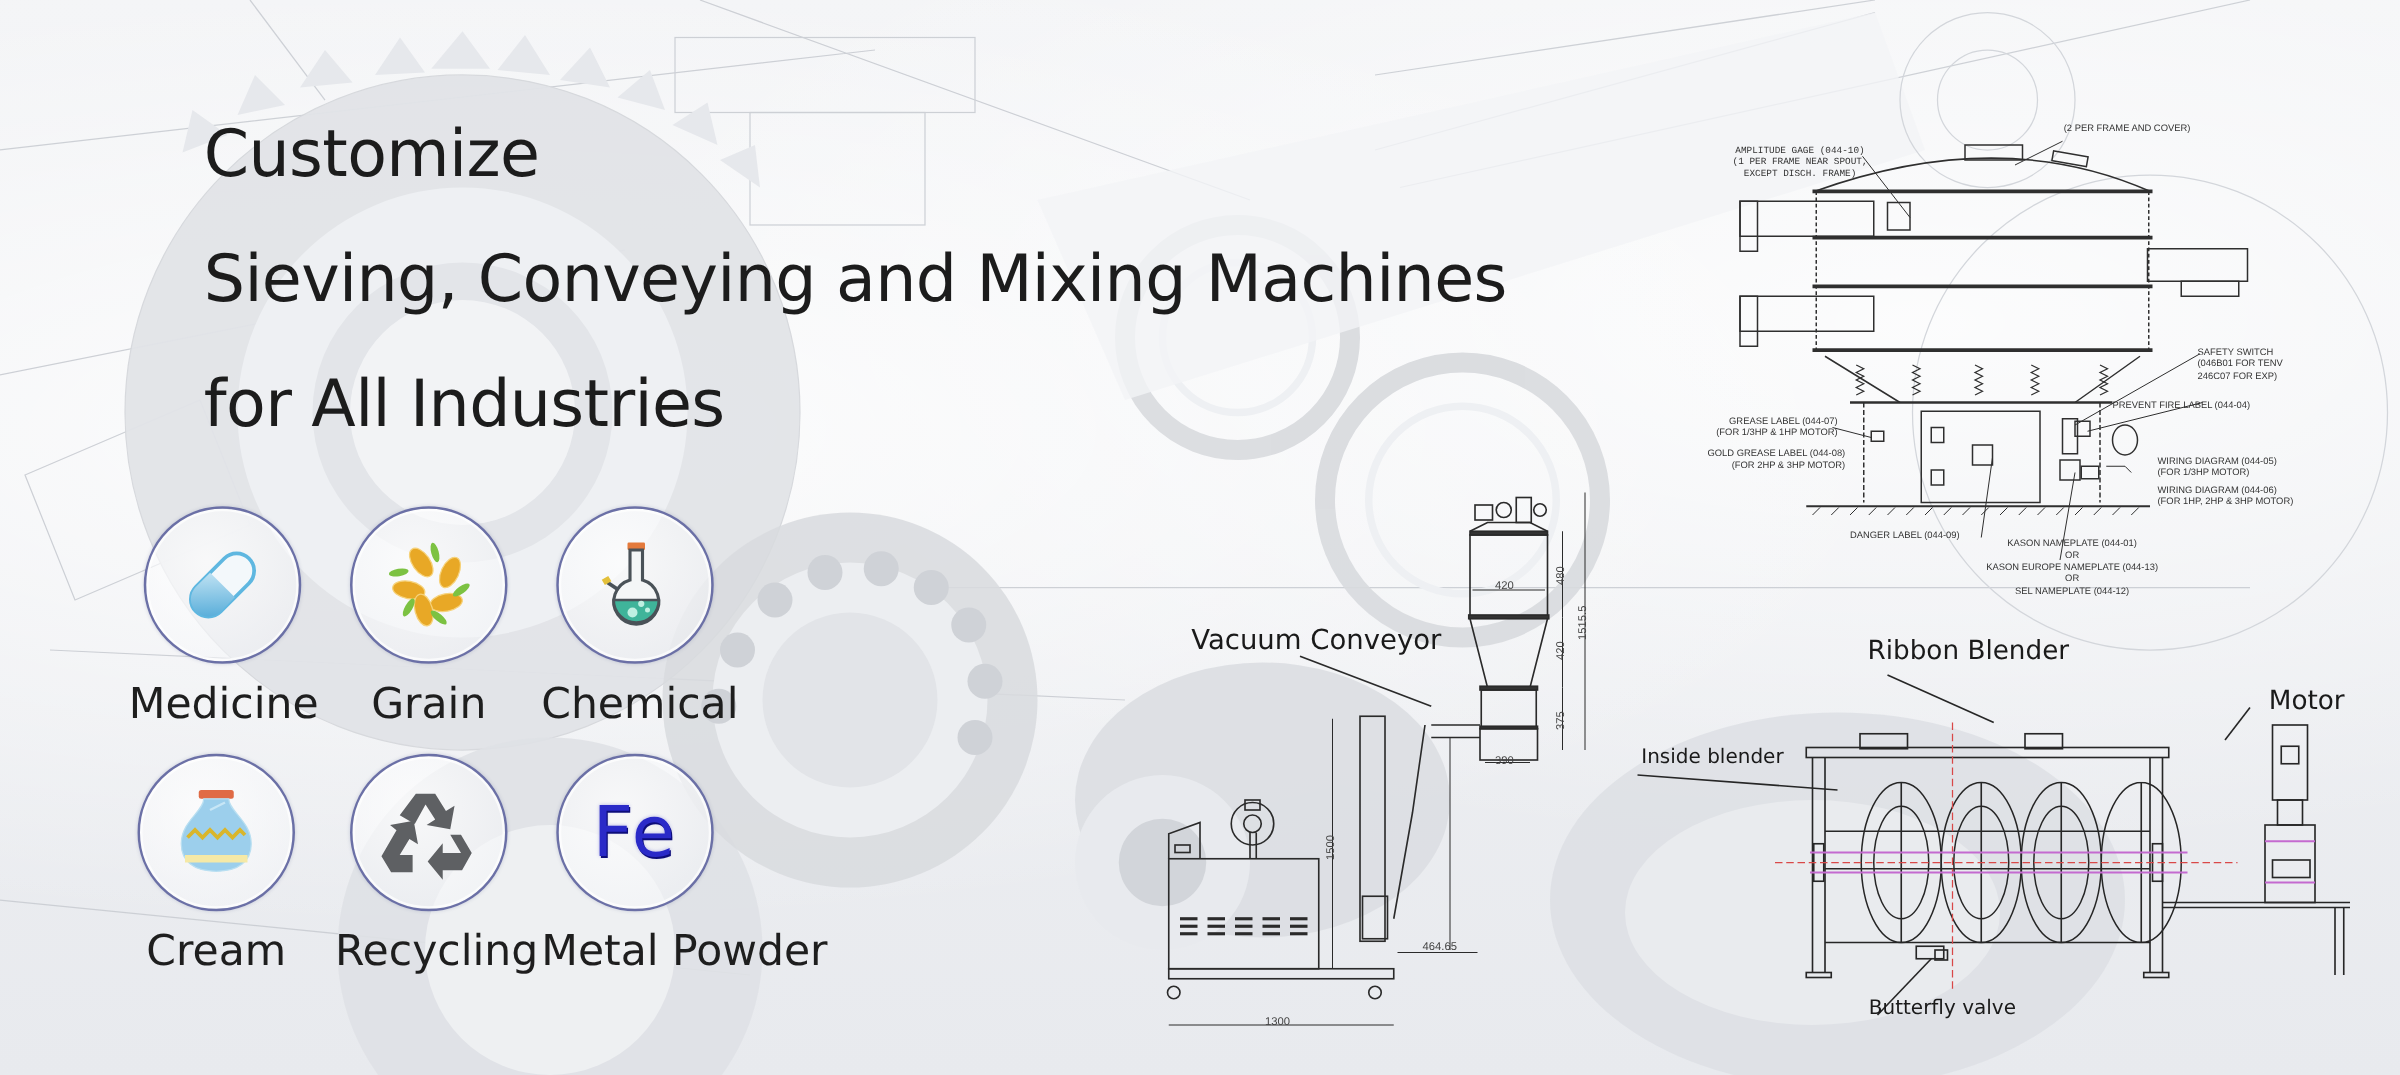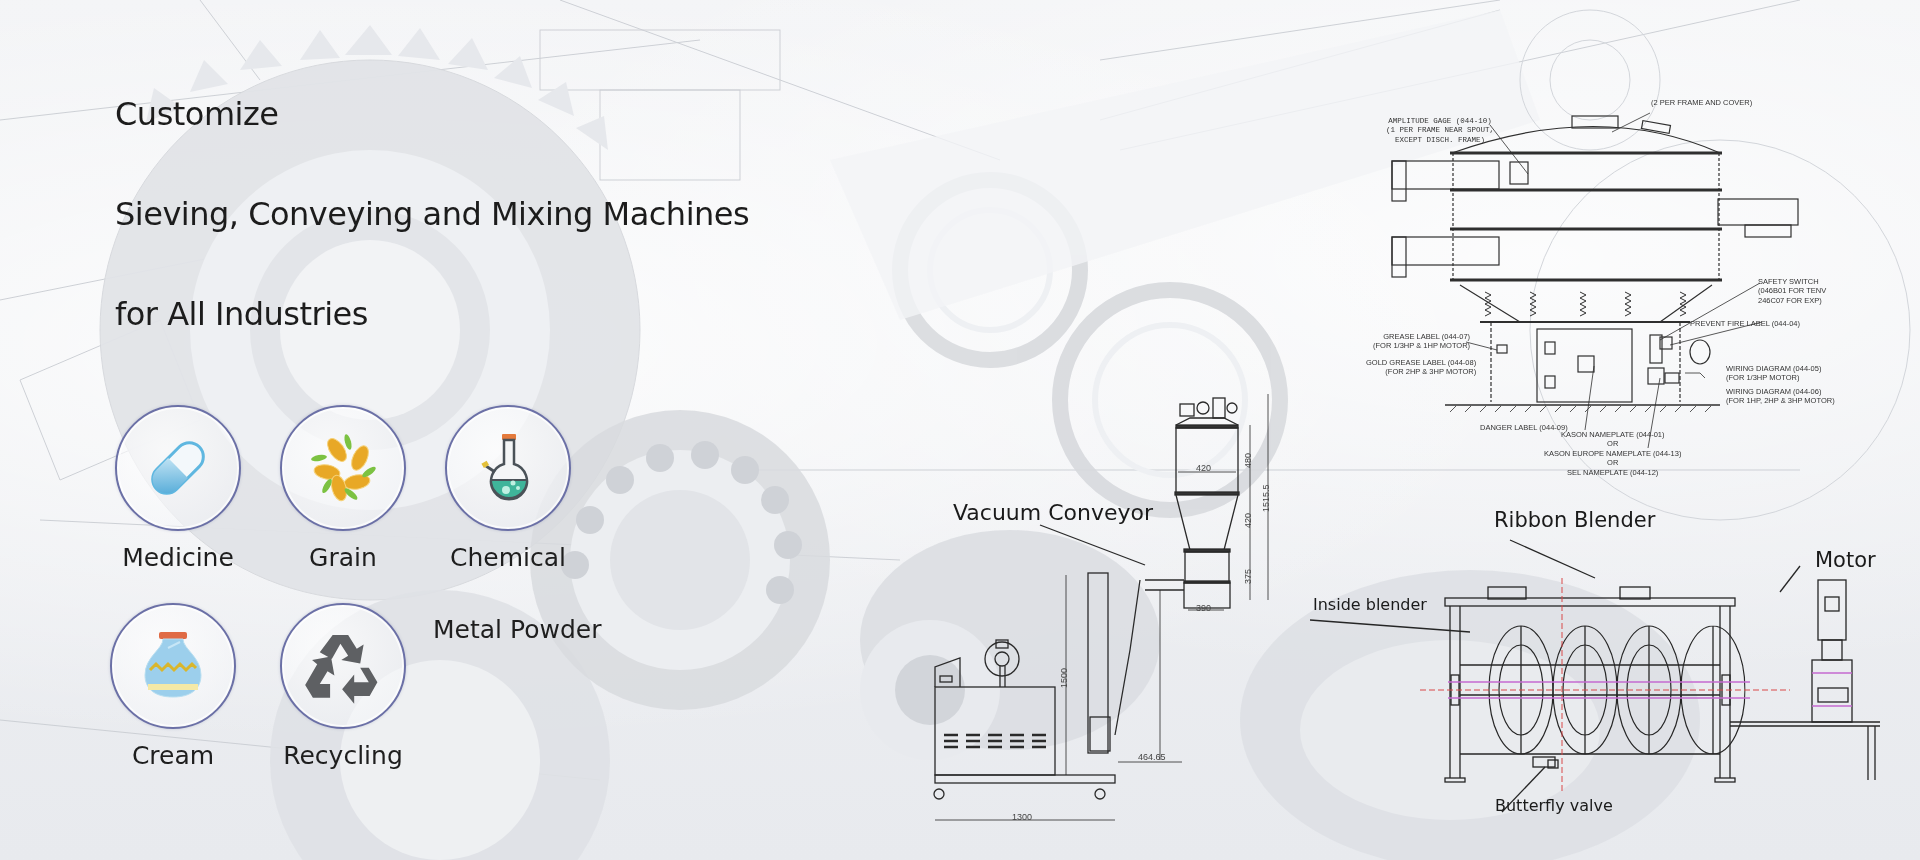--- a/index.html
+++ b/index.html
@@ -20,43 +20,43 @@
   }
   .bg-svg { position: absolute; left: 0; top: 0; }
 
   .headline {
     position: absolute; left: 115px; top: 90px;
     font-family: "DejaVu Sans", sans-serif;
     color: #1c1c1c;
     font-weight: normal;
   }
   .headline .line {
-    display: block; font-size: 32px; line-height: 1; letter-spacing: -0.5px;
-    position: absolute; white-space: nowrap;
+    display: block; font-size: 52px; line-height: 1; letter-spacing: -0.5px;
+    position: absolute; white-space: nowrap; margin-left: 48px;
   }
   .headline .l1 { top: 8px; }
   .headline .l2 { top: 108px; }
   .headline .l3 { top: 208px; text-align: center; }
 
   .industries { position: absolute; left: 0; top: 0; }
   .industry {
     position: absolute; width: 150px; text-align: center;
     cursor: pointer;
   }
   .industry .circle {
     width: 126px; height: 126px; margin: 0 auto;
     border-radius: 50%;
     border: 2px solid #6b70a6;
     background: radial-gradient(circle at 40% 35%, rgba(255,255,255,0.75), rgba(240,242,246,0.45));
     box-shadow: inset 0 0 0 2px rgba(255,255,255,0.7), 0 0 3px rgba(80,90,140,0.25);
     display: flex; align-items: center; justify-content: center;
   }
   .industry .label {
     display: block; margin-top: 12px;
-    font-size: 25px; color: #1e1e1e; white-space: nowrap;
+    font-size: 34px; color: #1e1e1e; white-space: nowrap;
   }
   .fe-text {
     font-family: "DejaVu Sans", sans-serif;
     font-size: 56px; color: #2a2ac8; letter-spacing: 2px;
     text-shadow: 1px 1px 0 #0d0d7a, 0 0 3px rgba(60,60,200,0.4);
   }
 
   .callout {
     position: absolute; font-family: "DejaVu Sans", sans-serif;
     color: #1a1a1a; white-space: nowrap;
@@ -256,20 +256,23 @@
             <path d="M38 14 h18 l10 16 l8 -5 l-4 22 l-22 -4 l8 -5 l-9 -14 l-10 18 l-14 -8 z"></path>
             <path d="M80 52 l10 17 l-9 16 h-18 v9 l-14 -17 l14 -17 v9 h17 l-10 -17 z"></path>
             <path d="M20 48 l-14 24 l9 15 h20 v-16 h-12 l9 -15 l8 5 l-4 -22 l-22 4 z"></path>
           </g>
         </svg>
       </div>
       <span class="label">Recycling</span>
     </div>
 
     <div class="industry" style="left:433px; top:603px;">
+      <div class="circle">
+        <span class="fe-text">Fe</span>
+      </div>
       <span class="label">Metal Powder</span>
     </div>
   </div>
 
   <svg class="bg-svg" width="1920" height="860">
     <g stroke="#2a2a2a" stroke-width="1.3" fill="none">
 
       <line x1="1040" y1="525" x2="1145" y2="565"></line>
 
       <path d="M1176 425 L1190 418 L1224 418 L1238 425"></path>
@@ -421,21 +424,21 @@
   </div>
   <div class="drawing-label" style="left:1726px; top:364px;">
     <div>WIRING DIAGRAM (044-05)</div>
     <div>(FOR 1/3HP MOTOR)</div>
   </div>
   <div class="drawing-label" style="left:1726px; top:387px;">
     <div>WIRING DIAGRAM (044-06)</div>
     <div>(FOR 1HP, 2HP &amp; 3HP MOTOR)</div>
   </div>
   <div class="drawing-label" style="left:1480px; top:423px;">DANGER LABEL (044-09)</div>
-  <div class="drawing-label" style="left:1544px; top:430px; text-align:center;">
+  <div class="drawing-label" style="left:1589px; top:430px; text-align:center;">
     <div>KASON NAMEPLATE (044-01)</div>
     <div>OR</div>
     <div>KASON EUROPE NAMEPLATE (044-13)</div>
     <div>OR</div>
     <div>SEL NAMEPLATE (044-12)</div>
   </div>
 
   <svg class="bg-svg" width="1920" height="860">
     <g stroke="#262626" stroke-width="1.3" fill="none">
       <line x1="1510" y1="540" x2="1595" y2="578"></line>

